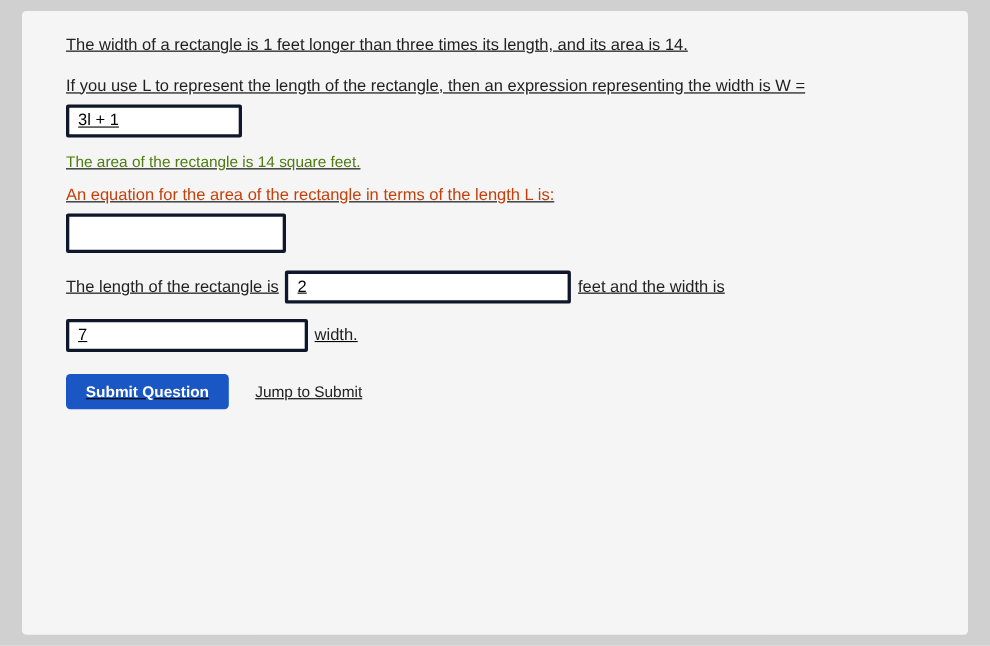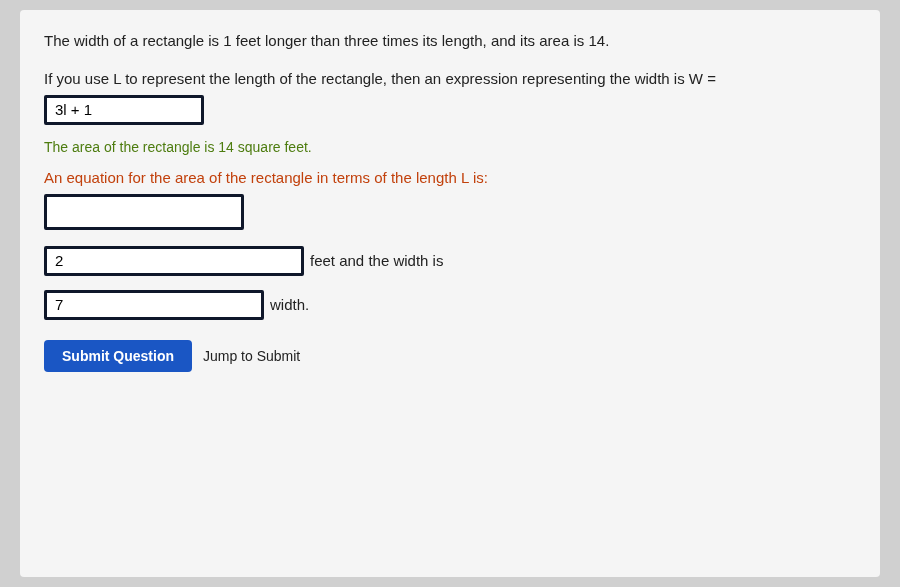--- a/index.html
+++ b/index.html
@@ -16,25 +16,26 @@
       align-items: stretch;
       justify-content: center;
       font-family: Arial, sans-serif;
       overflow: hidden;
     }
 
     .main-container {
       background: #f5f5f5;
       width: 860px;
       margin: 10px auto;
-      padding: 20px 24px 20px 24px;
+      padding: 20px 24px 20px 40px;
       border-radius: 4px;
       display: flex;
       flex-direction: column;
       gap: 14px;
+      text-decoration: underline;
     }
 
     .problem-text {
       font-size: 15px;
       color: #222;
       line-height: 1.5;
     }
 
     .inline-field-row {
       font-size: 15px;
@@ -104,21 +105,21 @@
     .width-feet-row {
       display: flex;
       align-items: center;
       gap: 6px;
       font-size: 15px;
       color: #222;
     }
 
     .buttons-row {
       display: flex;
-      gap: 11px;
+      gap: 24px;
       margin-top: 6px;
     }
 
     .submit-btn {
       background: #1a56c4;
       color: #fff;
       border: none;
       padding: 8px 18px;
       font-size: 14px;
       border-radius: 4px;
@@ -152,20 +153,21 @@
   </div>
 
   <p class="area-sentence">The area of the rectangle is 14 square feet.</p>
 
   <div class="area-equation-section">
     <span class="area-eq-label">An equation for the area of the rectangle in terms of the length L is:</span>
     <input class="text-input area-eq-input" type="text" value="" style="">
   </div>
 
   <div class="length-width-row">
+    <span>The length of the rectangle is</span>
     <input class="text-input length-input" type="text" value="2" style="">
     <span>feet and the width is</span>
   </div>
 
   <div class="width-feet-row">
     <input class="text-input width-answer-input" type="text" value="7" style="">
     <span>width.</span>
   </div>
 
   <div class="buttons-row">

